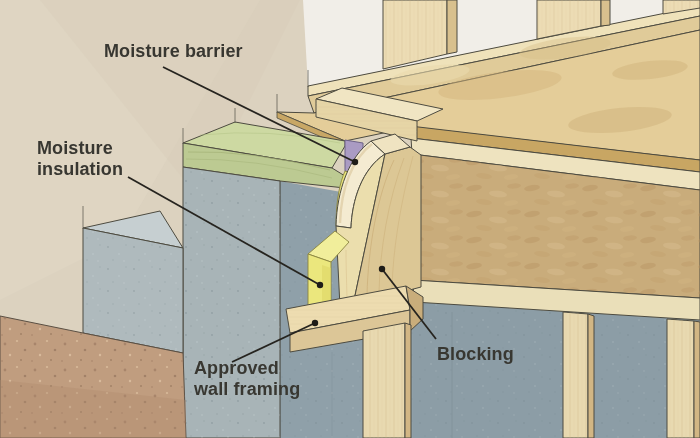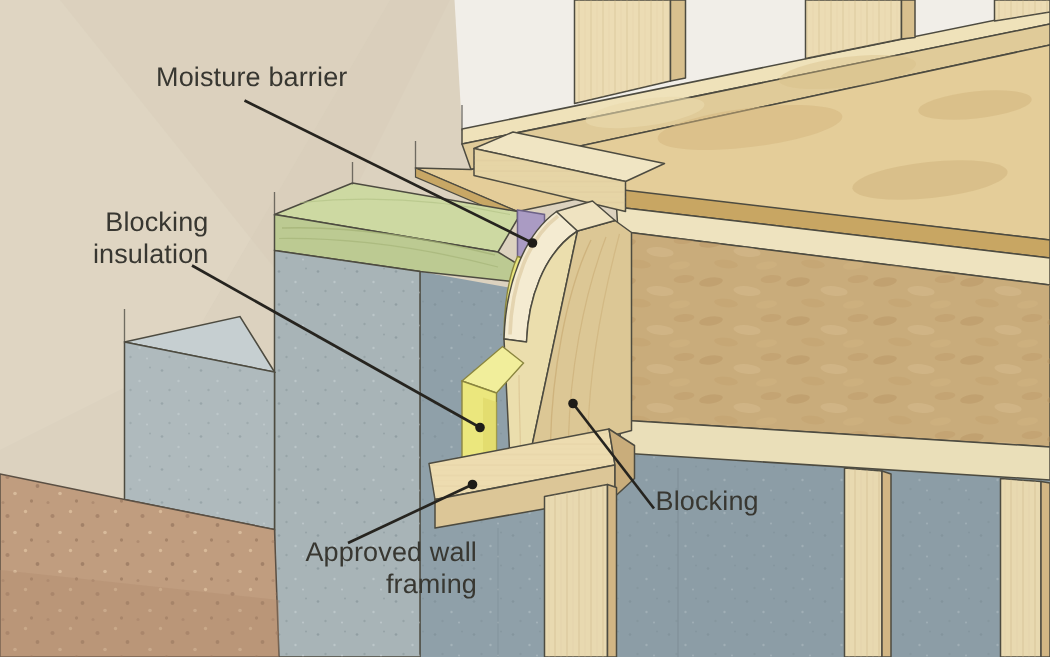--- a/index.html
+++ b/index.html
@@ -1,23 +1,23 @@
 <!DOCTYPE html>
 <html><head>
 <meta charset="utf-8">
 <style>
   html,body{margin:0;padding:0;background:#888;}
   #stage{position:relative;width:700px;height:438px;overflow:hidden;
          background:#dcd2bf;font-family:"Liberation Sans",sans-serif;}
   #scene{position:absolute;left:0;top:0;}
-  .label{position:absolute;font-weight:400;font-size:18px;line-height:1.16;
-         color:#383731;letter-spacing:.1px;white-space:pre-line;text-align:right;}
+  .label{position:absolute;font-weight:700;font-size:18px;line-height:1.16;
+         color:#383731;letter-spacing:.1px;white-space:pre-line;}
   #lbl-moisture{left:104px;top:41px;}
   #lbl-approved{left:37px;top:138px;width:102px;}
-  #lbl-blocking{left:437px;top:324px;}
+  #lbl-blocking{left:437px;top:344px;}
   #lbl-basement{left:194px;top:358px;width:124px;}
 </style>
 </head>
 <body>
 
 <div id="stage">
 <svg id="scene" width="700" height="438" viewBox="0 0 700 438">
   <defs>
     <pattern id="speck" width="26" height="22" patternUnits="userSpaceOnUse">
       <circle cx="4" cy="5" r="0.9" fill="#5f6f75" opacity="0.45"></circle>
@@ -203,16 +203,16 @@
   </g>
   <g fill="#1e1c18">
     <circle cx="355" cy="162" r="3.2"></circle>
     <circle cx="320" cy="285" r="3.2"></circle>
     <circle cx="382" cy="269" r="3.2"></circle>
     <circle cx="315" cy="323" r="3.2"></circle>
   </g>
 </svg>
 
 <div class="label" id="lbl-moisture">Moisture barrier</div>
-<div class="label" id="lbl-approved">Blocking insulation</div>
+<div class="label" id="lbl-approved">Moisture insulation</div>
 <div class="label" id="lbl-blocking">Blocking</div>
 <div class="label" id="lbl-basement">Approved wall framing</div>
 </div>
 
 </body></html>

